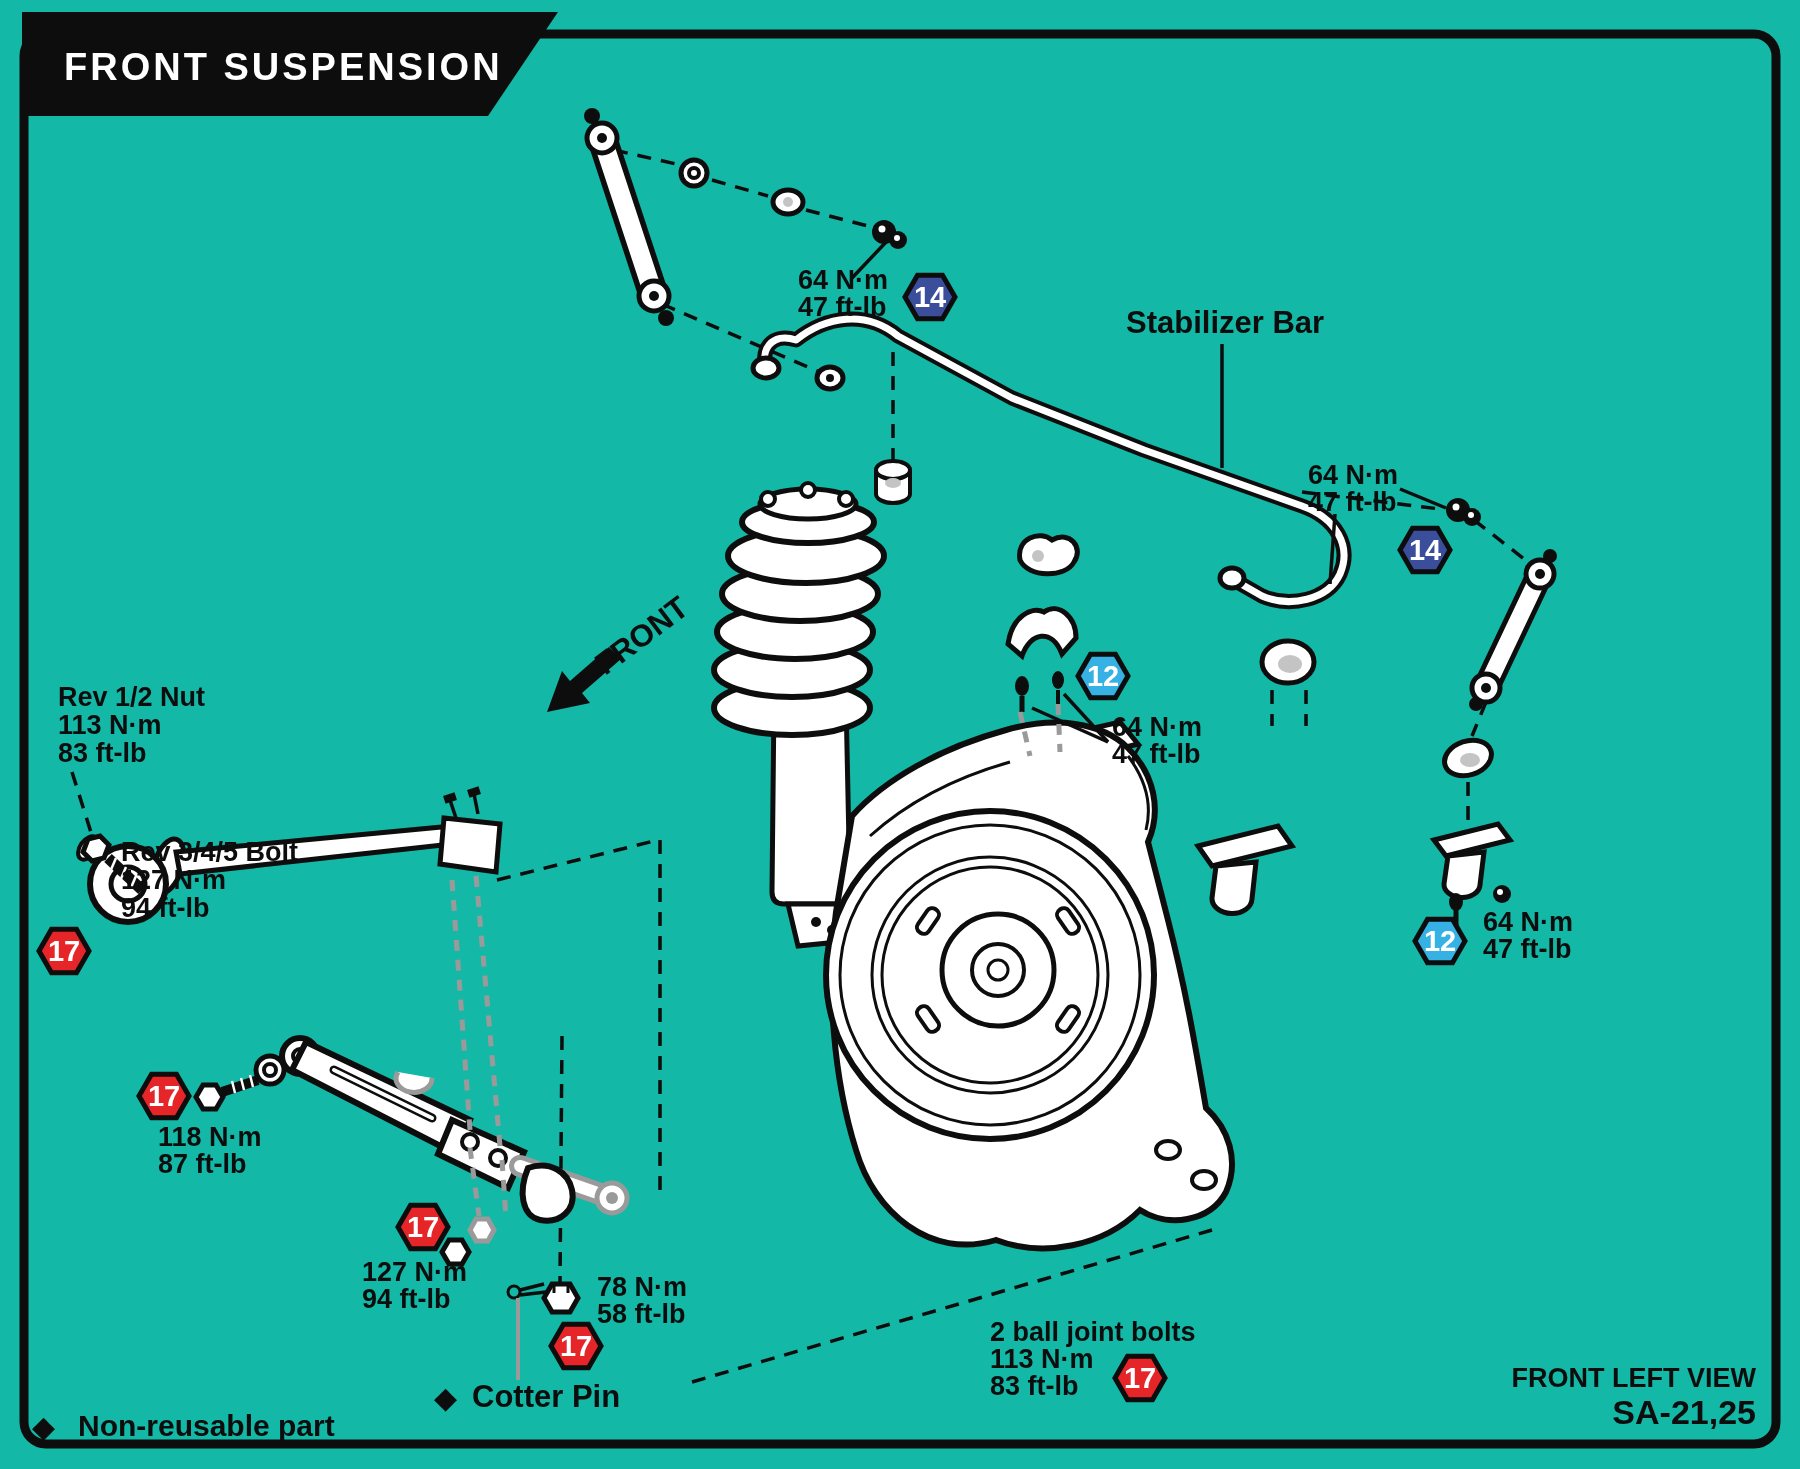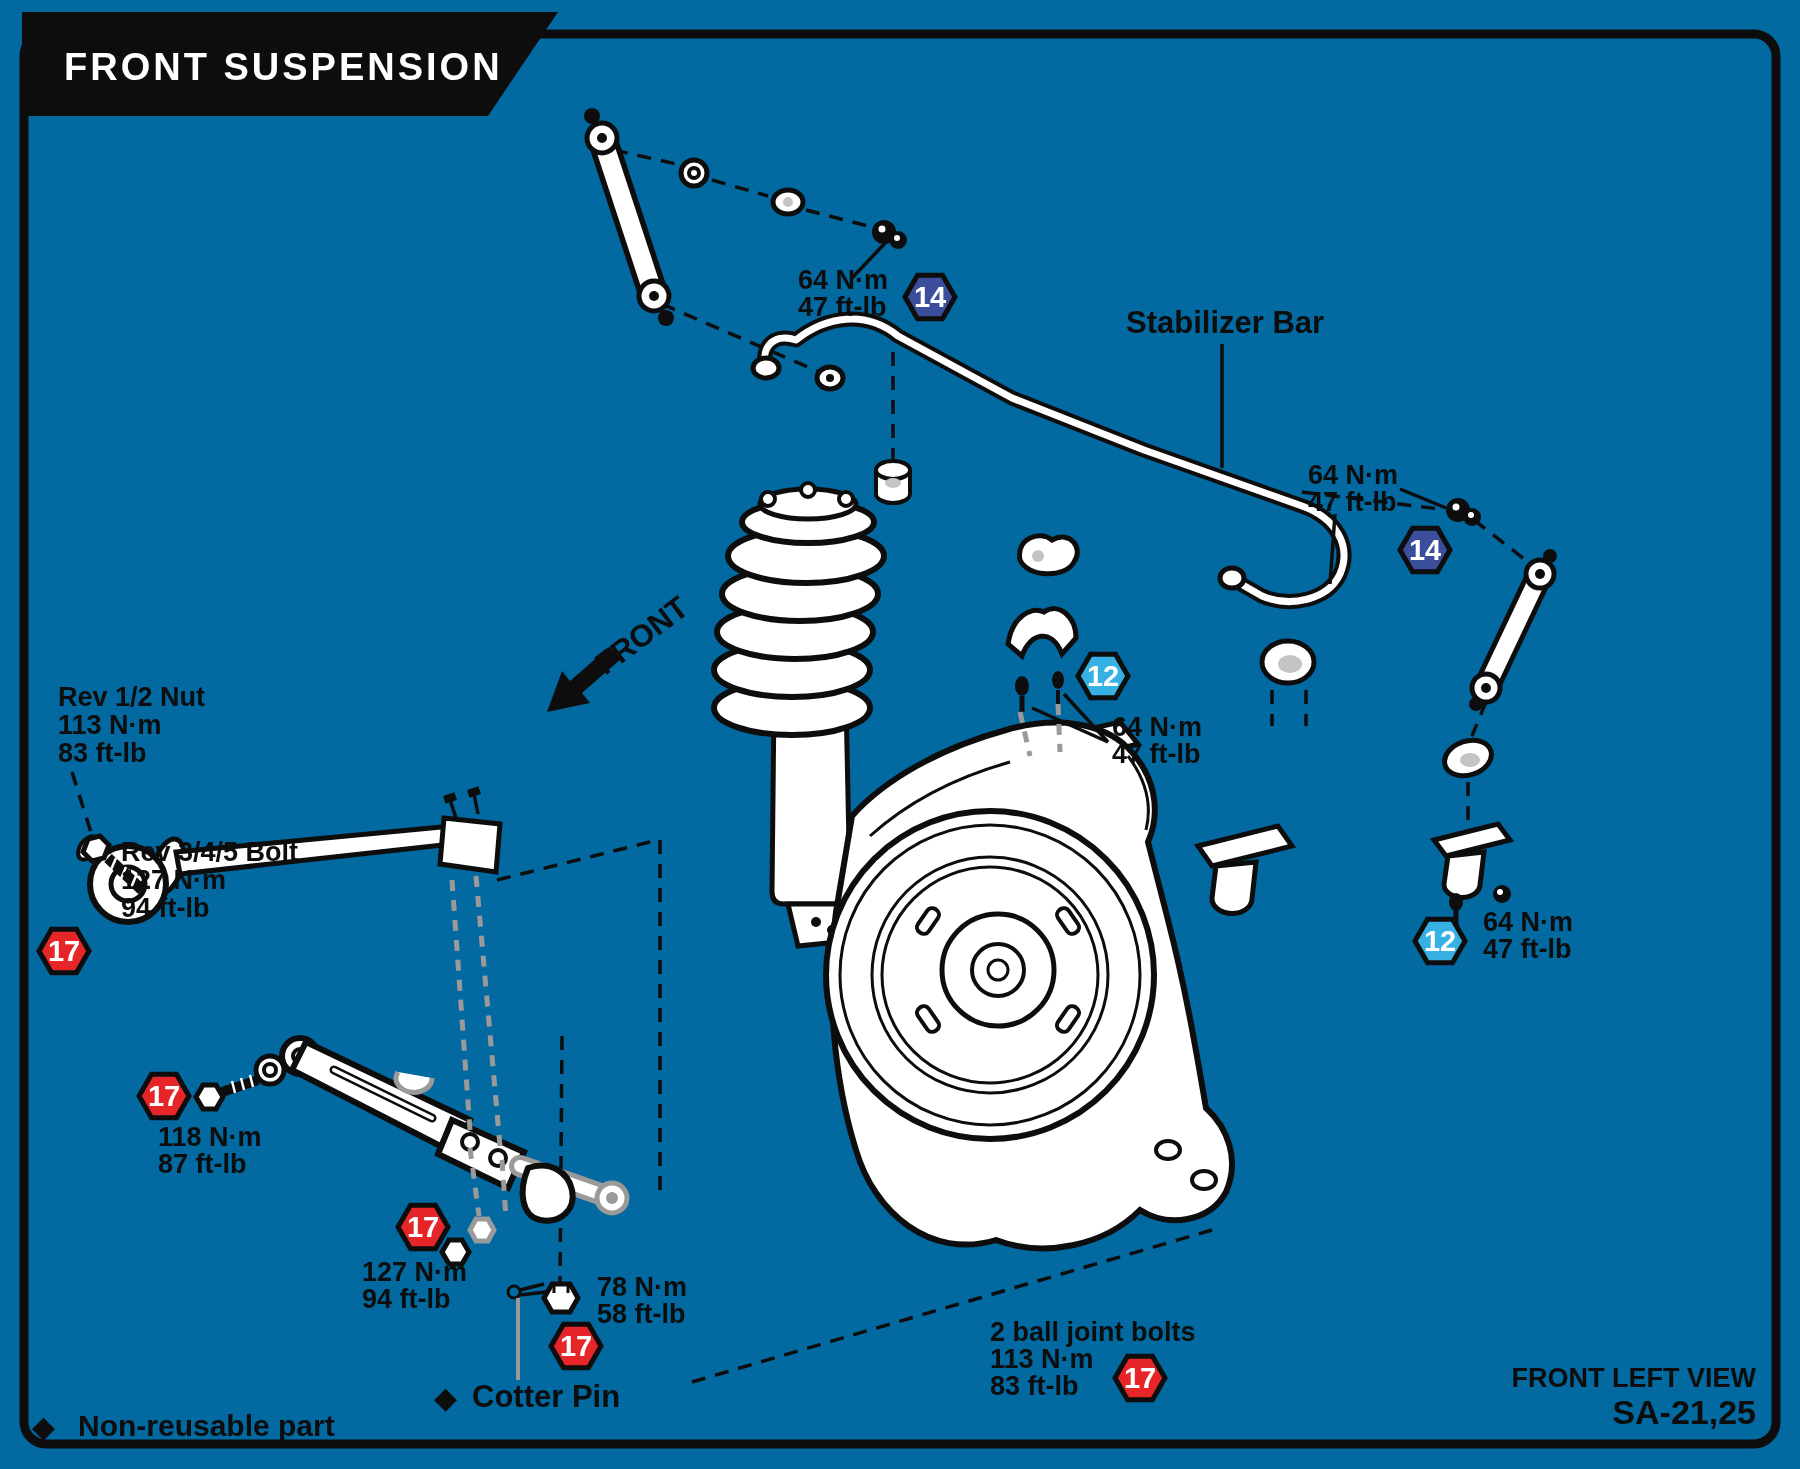--- a/index.html
+++ b/index.html
@@ -1,16 +1,16 @@
 <!DOCTYPE html>
 <html><head>
 <meta charset="utf-8">
 <style>
   html,body{margin:0;padding:0;background:#fff;}
-  .page{position:relative;width:1800px;height:1469px;background:#0369a1;overflow:hidden;}
+  .page{position:relative;width:1800px;height:1469px;background:#14b8a6;overflow:hidden;}
   svg{position:absolute;inset:0;}
   .torque{font-family:"Liberation Sans",sans-serif;font-weight:700;font-size:27px;fill:#0d0d0d;}
   .partlabel{font-family:"Liberation Sans",sans-serif;font-weight:600;font-size:31px;fill:#0d0d0d;}
   .title-text{font-family:"Liberation Sans",sans-serif;font-weight:700;font-size:38px;letter-spacing:3px;fill:#ffffff;}
   .badge-num{font-family:"Liberation Sans",sans-serif;font-weight:700;font-size:29px;fill:#ffffff;text-anchor:middle;}
   .footer1{font-family:"Liberation Sans",sans-serif;font-weight:700;font-size:27px;fill:#0d0d0d;text-anchor:end;}
   .footer2{font-family:"Liberation Sans",sans-serif;font-weight:700;font-size:34px;fill:#0d0d0d;text-anchor:end;}
   .legendt{font-family:"Liberation Sans",sans-serif;font-weight:700;font-size:30px;fill:#0d0d0d;}
   .frontt{font-family:"Liberation Sans",sans-serif;font-weight:700;font-size:31px;fill:#0d0d0d;text-anchor:middle;}
   .diam{font-family:"DejaVu Sans",sans-serif;font-size:30px;fill:#0d0d0d;}

